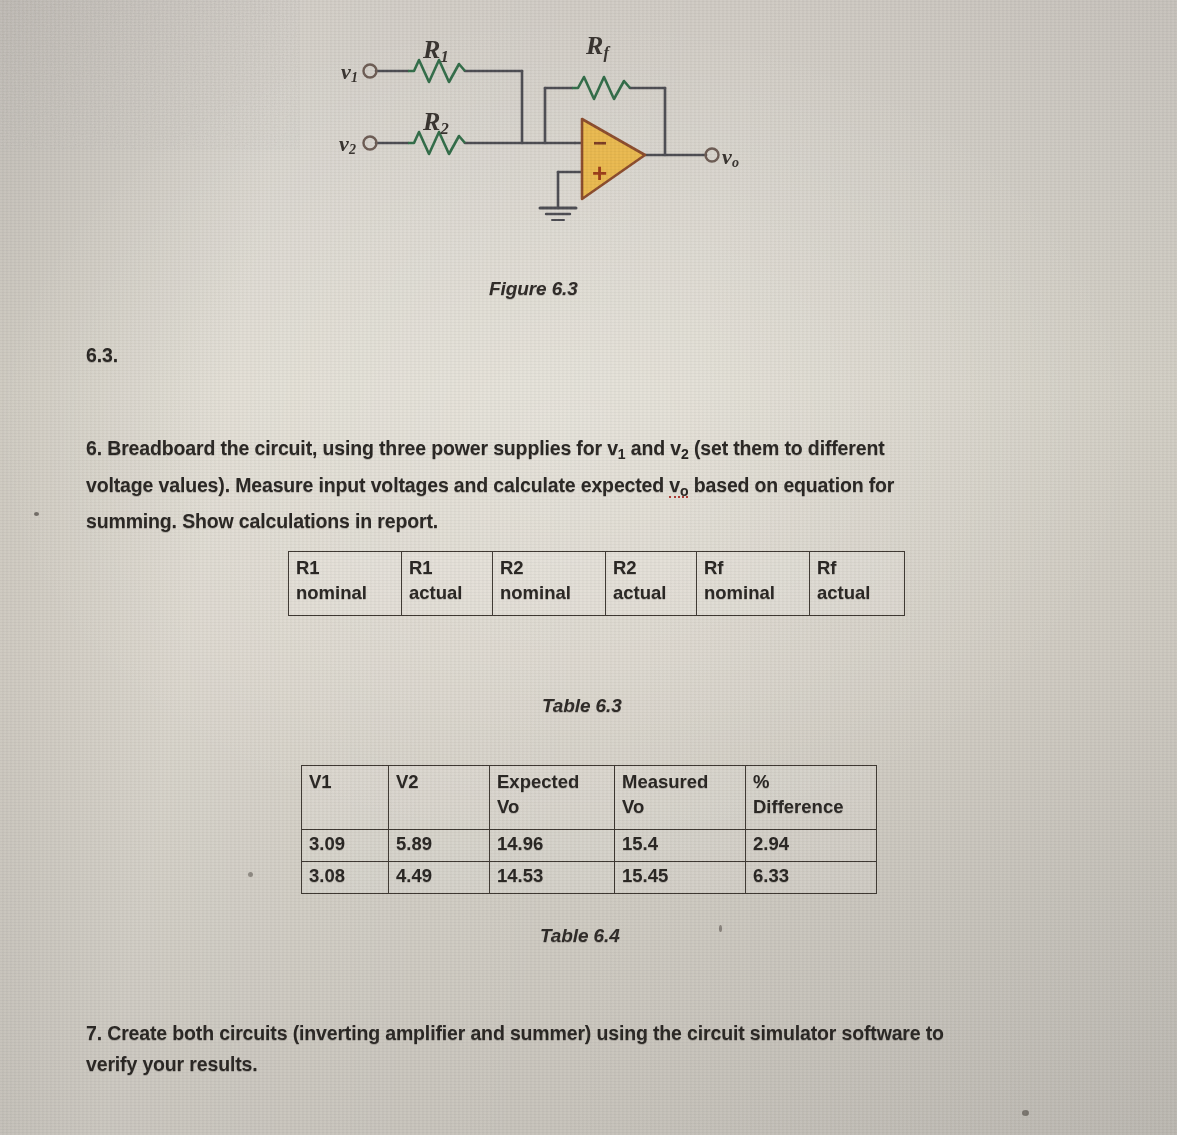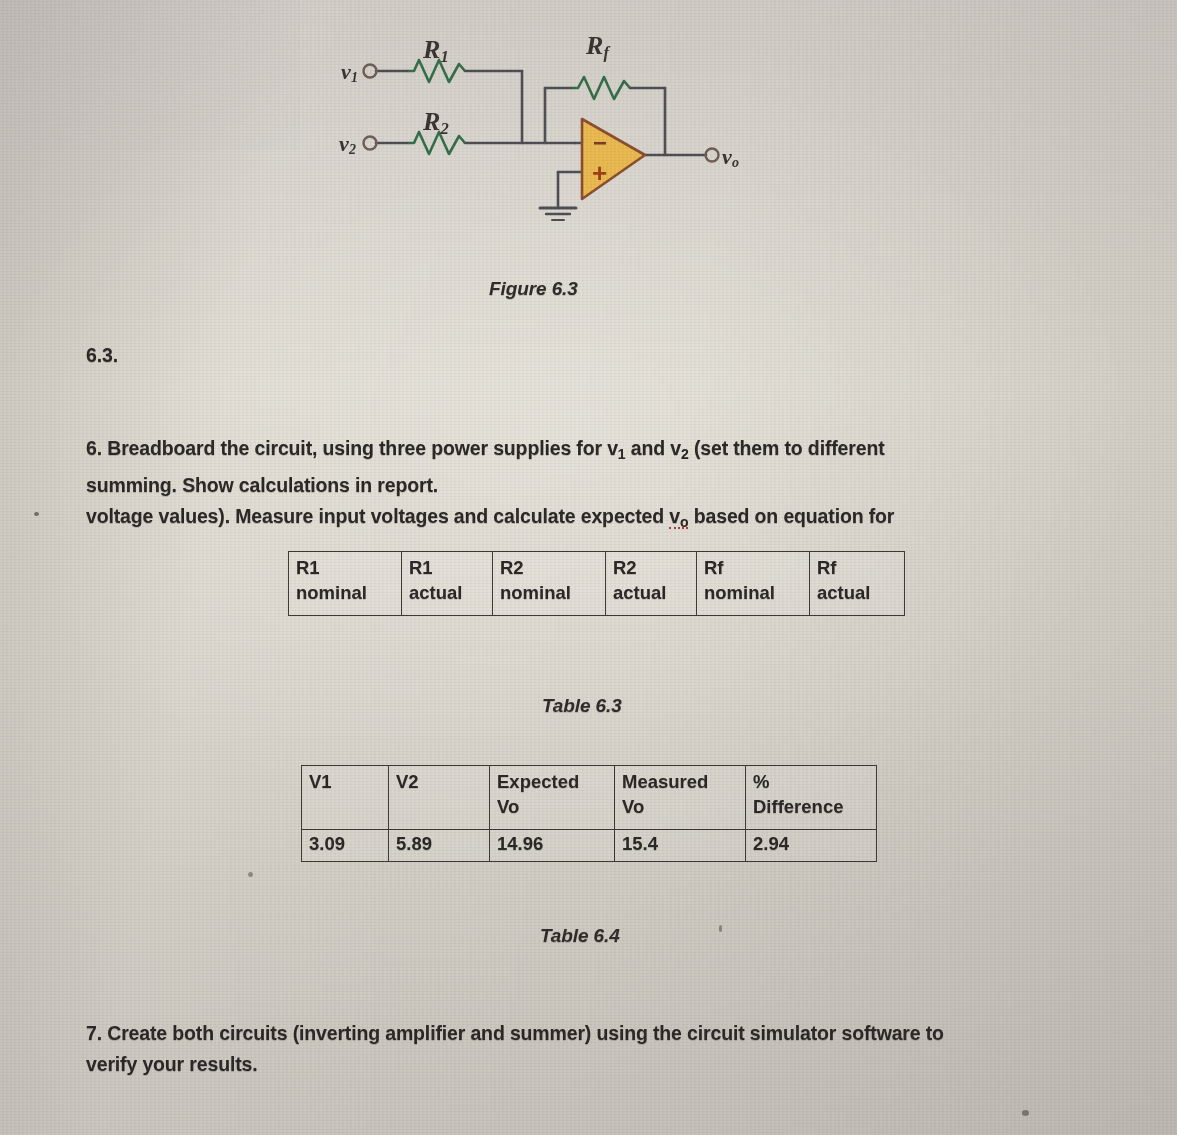--- a/index.html
+++ b/index.html
@@ -228,22 +228,22 @@
   </div>
 
   <div class="caption" style="left:489px; top:278px;">Figure 6.3</div>
 
   <div class="body-text" style="left:86px; top:340px; width:1010px;">
     <div>6.3.</div>
   </div>
 
   <div class="body-text" style="left:86px; top:433px; width:1010px;">
     <div><span>6.  Breadboard the circuit, using three power supplies for v</span><sub>1</sub><span> and v</span><sub>2</sub><span> (set them to different</span></div>
+    <div><span>voltage values).  Measure input voltages and calculate expected </span><span class="spell"><span>v</span><sub>o</sub></span><span> based on equation for</span></div>
     <div>summing.  Show calculations in report.</div>
-    <div><span>voltage values).  Measure input voltages and calculate expected </span><span class="spell"><span>v</span><sub>o</sub></span><span> based on equation for</span></div>
   </div>
 
   <div class="abs" style="left:288px; top:551px;">
     <table class="doc-table">
       <tbody>
           <tr>
         <td class="hdr" style="width:98px;">
           <span>R1</span>
           <span class="hdr-l2">nominal</span>
         </td>
@@ -298,20 +298,27 @@
           <span>%</span>
           <span class="hdr-l2">Difference</span>
         </td>
       </tr>
       <tr>
         <td class="val">3.09</td>
         <td class="val">5.89</td>
         <td class="val">14.96</td>
         <td class="val">15.4</td>
         <td class="val">2.94</td>
+      </tr>
+      <tr>
+        <td class="val">3.08</td>
+        <td class="val">4.49</td>
+        <td class="val">14.53</td>
+        <td class="val">15.45</td>
+        <td class="val">6.33</td>
       </tr>
     </tbody>
       </table>
   </div>
 
   <div class="caption" style="left:540px; top:925px;">Table 6.4</div>
 
   <div class="body-text" style="left:86px; top:1018px; width:1010px;">
     <div>7.  Create both circuits (inverting amplifier and summer) using the circuit simulator software to</div>
     <div>verify your results.</div>

